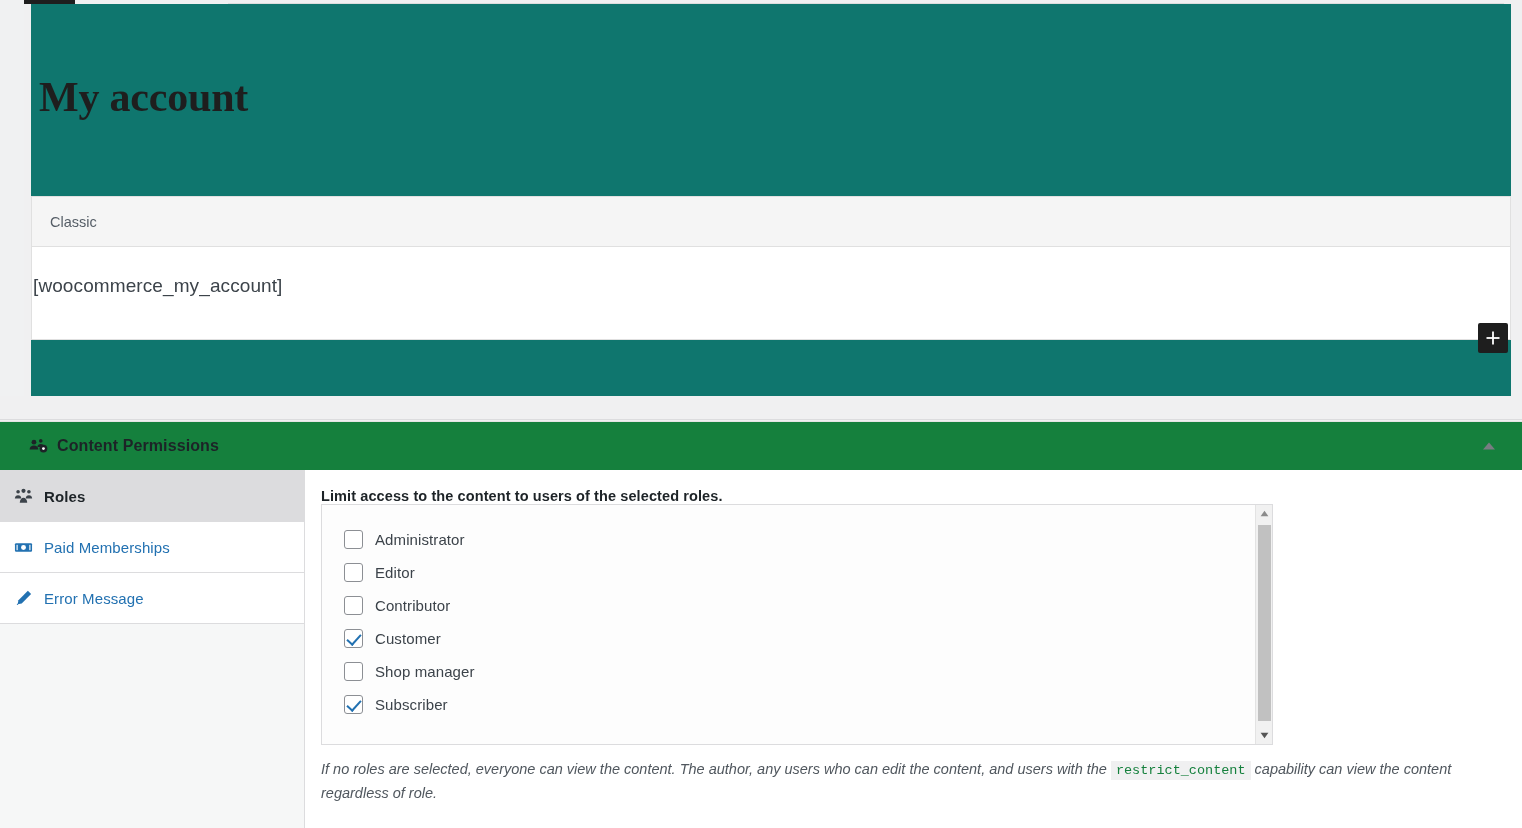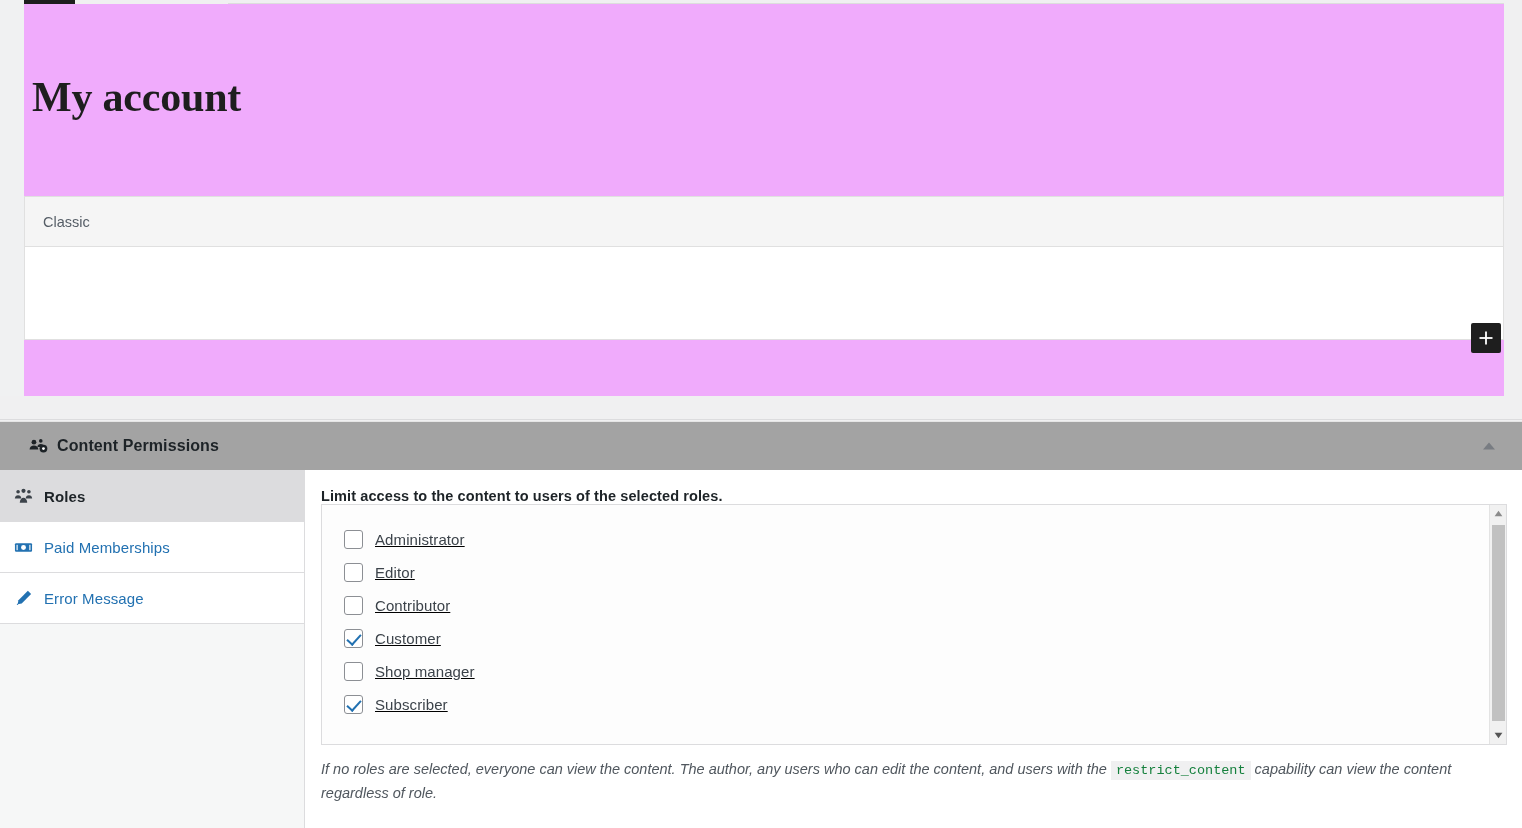--- a/index.html
+++ b/index.html
@@ -39,23 +39,23 @@
   .left-rail {
     position: absolute;
     left: 0; top: 0;
     width: 24px; height: 396px;
     background: #f0f1f2;
   }
 
   
   .editor-canvas {
     position: absolute;
-    left: 24px; top: 4px;
+    left: 31px; top: 4px;
     width: 1480px; height: 392px;
-    background: #f0abfc;
+    background: #0f766e;
   }
 
   .post-title {
     position: absolute;
     left: 8px; top: 72px;
     font-family: "Liberation Serif", serif;
     font-size: 42px;
     font-weight: 700;
     color: #1e1e1e;
     letter-spacing: -0.2px;
@@ -133,21 +133,21 @@
     border-top: 1px solid #e5e5e5;
   }
 
   .metabox-header {
     position: relative;
     height: 48px;
     display: flex;
     align-items: center;
     padding-left: 28px;
     cursor: pointer;
-    background: #a3a3a3;
+    background: #15803d;
   }
   .metabox-header-icon {
     width: 20px; height: 20px;
     margin-right: 9px;
     display: flex; align-items: center; justify-content: center;
     flex: 0 0 auto;
   }
   .metabox-title {
     font-size: 16px;
     font-weight: 600;
@@ -221,26 +221,25 @@
   .panel-heading {
     font-size: 14.5px;
     font-weight: 700;
     color: #1d2327;
     margin-bottom: 0;
     letter-spacing: 0.1px;
   }
 
   .roles-listbox {
     position: relative;
-    width: 1186px;
+    width: 952px;
     height: 241px;
     border: 1px solid #dcdcde;
     background: #fdfdfd;
     overflow: hidden;
-    text-decoration: underline;
   }
   .roles-list {
     padding: 18px 0 0 22px;
   }
   .role-row {
     display: flex;
     align-items: center;
     height: 33px;
     cursor: pointer;
   }
@@ -320,20 +319,23 @@
   <div class="left-rail"></div>
   <div class="right-strip"></div>
 
   <div class="editor-canvas">
 
     <h1 class="post-title">My account</h1>
 
     <div class="classic-block">
       <div class="classic-block-header">
         <span class="classic-block-header-label">Classic</span>
+      </div>
+      <div class="classic-block-body">
+        <div class="shortcode-text">[woocommerce_my_account]</div>
       </div>
     </div>
 
     <button class="add-block-button">
       <svg width="16" height="16" viewBox="0 0 16 16">
         <rect x="7.1" y="1.5" width="1.8" height="13" fill="#ffffff"></rect>
         <rect x="1.5" y="7.1" width="13" height="1.8" fill="#ffffff"></rect>
       </svg>
     </button>
 

